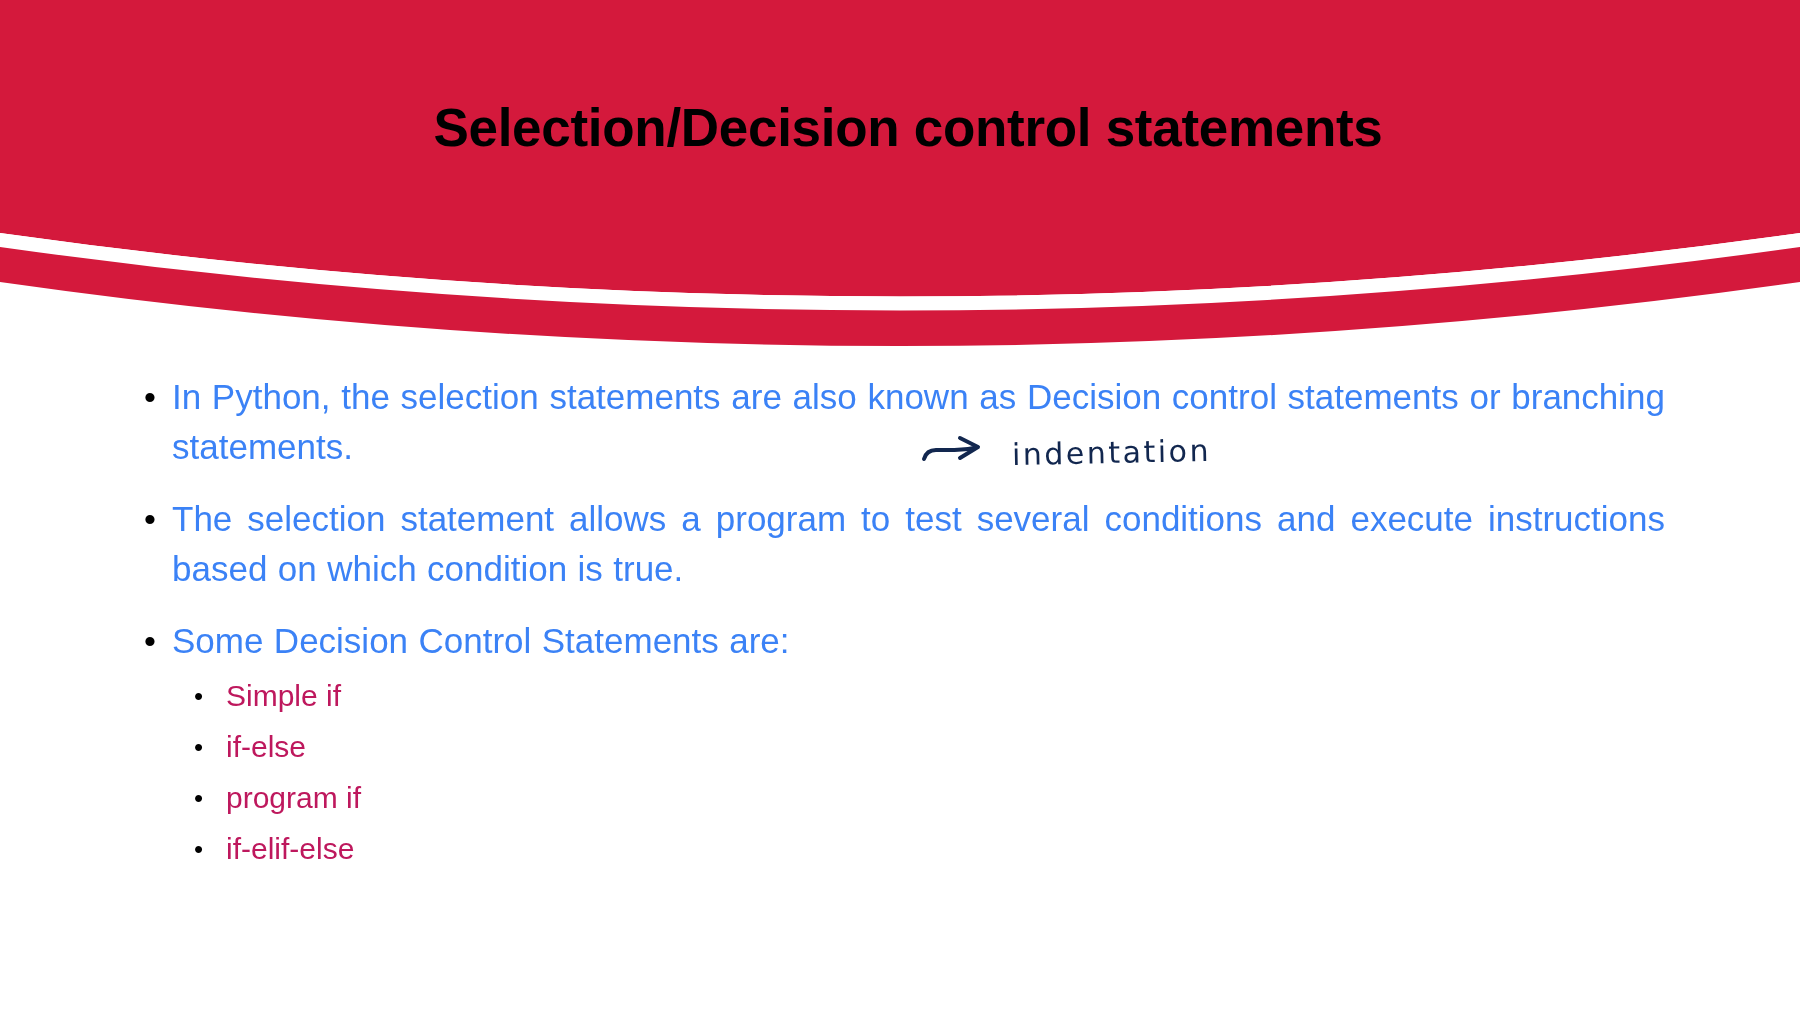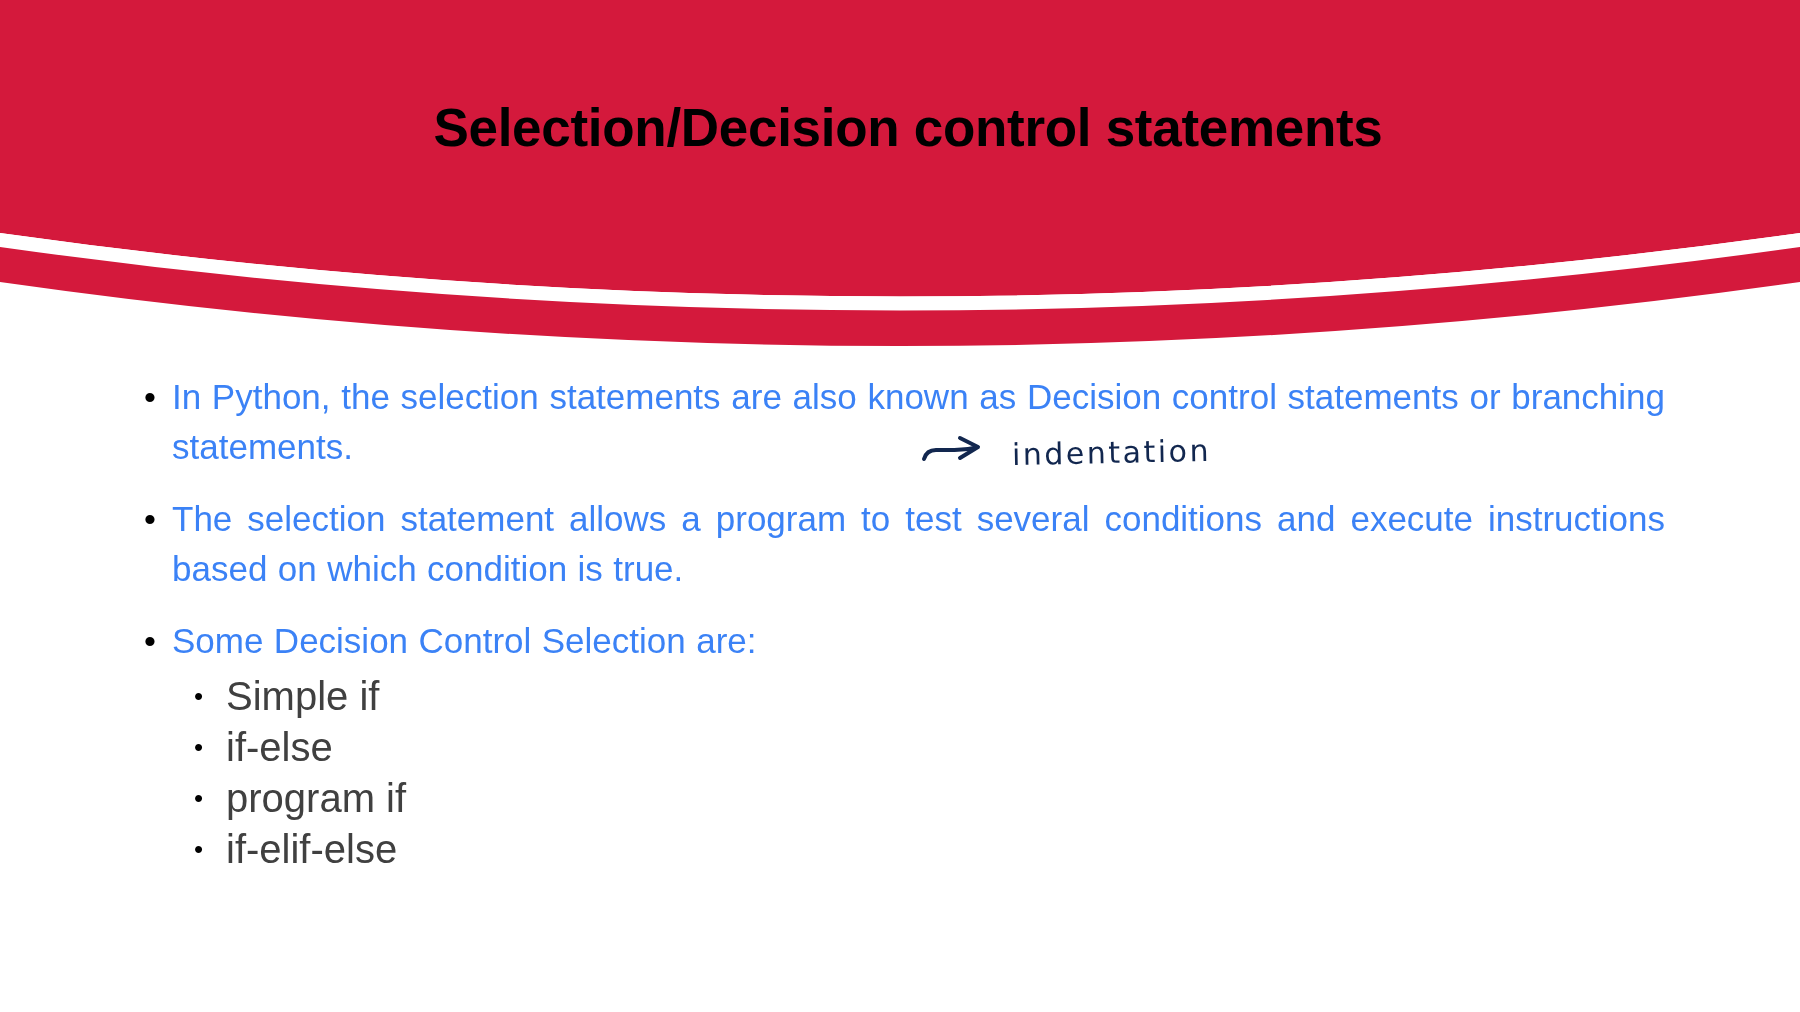--- a/index.html
+++ b/index.html
@@ -116,23 +116,23 @@
   }
   .sub-dot {
     position: absolute;
     left: 2px;
     top: 0;
     font-size: 26px;
     line-height: 44px;
     color: #000000;
   }
   .sub-text {
-    font-size: 40px;
+    font-size: 30px;
     line-height: 44px;
-    color: #404040;
+    color: #be185d;
   }
 
   
   .annotation {
     position: absolute;
     left: 920px;
     top: 432px;
     display: flex;
     align-items: center;
     gap: 12px;
@@ -176,21 +176,21 @@
         <span class="bullet-text">In Python, the selection statements are also known as Decision control statements or branching statements.</span>
       </li>
 
       <li class="bullet-item l1 gap-above">
         <span class="bullet-dot">•</span>
         <span class="bullet-text">The selection statement allows a program to test several conditions and execute instructions based on which condition is true.</span>
       </li>
 
       <li class="bullet-item l1 gap-above">
         <span class="bullet-dot">•</span>
-        <span class="bullet-text">Some Decision Control Selection are:</span>
+        <span class="bullet-text">Some Decision Control Statements are:</span>
       </li>
     </ul>
 
     <ul class="sub-list">
       <li class="sub-item">
         <span class="sub-dot">•</span>
         <span class="sub-text">Simple if</span>
       </li>
       <li class="sub-item">
         <span class="sub-dot">•</span>

